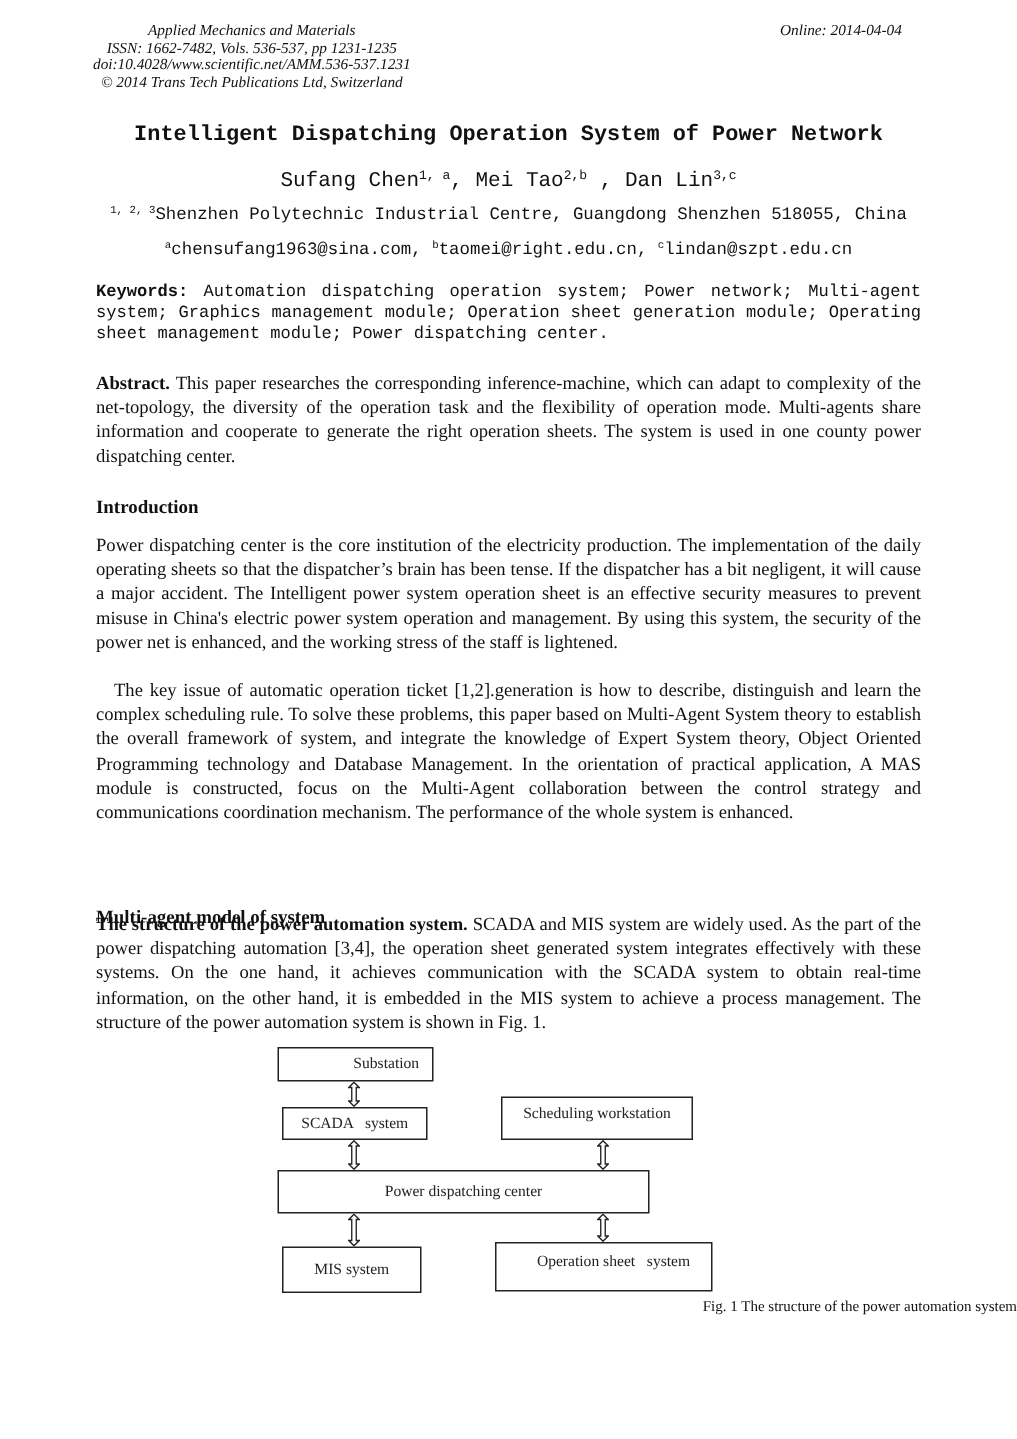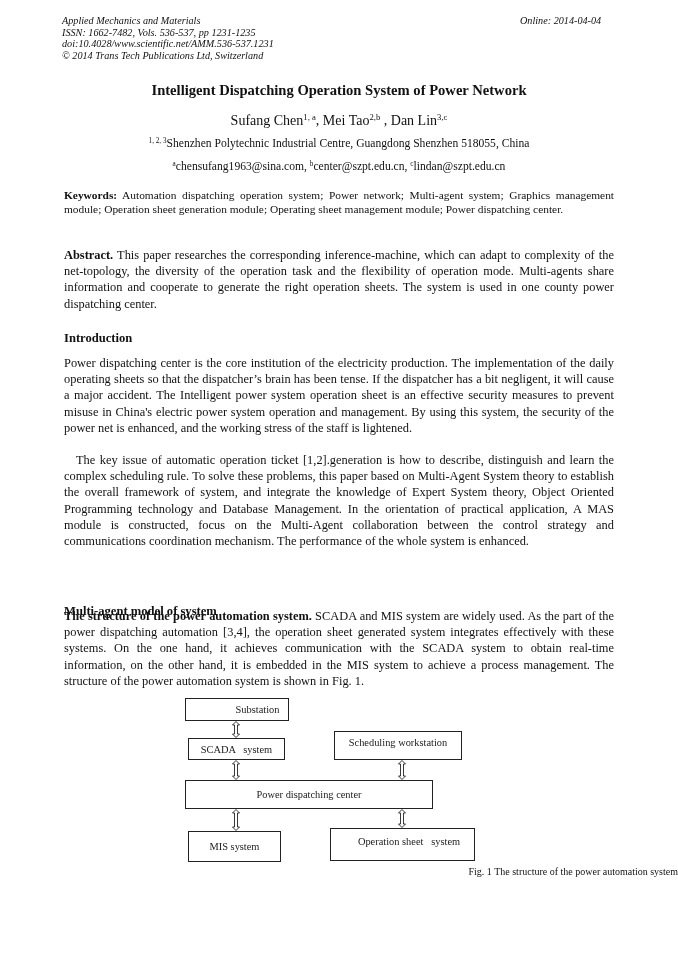--- a/index.html
+++ b/index.html
@@ -1,21 +1,21 @@
 <!DOCTYPE html>
 <html><head>
 <meta charset="utf-8">
 <style>
   html, body { margin: 0; padding: 0; background: #ffffff; }
   body { width: 678px; height: 959px; position: relative; overflow: hidden; color: #111; }
   .serif { font-family: "Liberation Serif", "DejaVu Serif", serif; }
-  .sans { font-family: Liberation Serif, serif; }
+  .sans { font-family: Liberation Mono, monospace; }
   .abs { position: absolute; }
 
-  .hdr { left: 62px; top: 15px; font-style: italic; font-size: 10.2px; line-height: 11.6px; }
+  .hdr { left: 62px; top: 15px; font-style: italic; font-size: 10.2px; line-height: 11.6px; text-align: center; }
   .hdr-right { left: 520px; top: 15px; font-style: italic; font-size: 10.2px; }
 
   .title { left: 0; width: 678px; top: 82px; text-align: center; font-weight: bold; font-size: 14.6px; }
   .authors { left: 0; width: 678px; top: 113px; text-align: center; font-size: 14px; }
   .authors sup, .aff sup, .emails sup { font-size: 0.62em; vertical-align: 0.55em; line-height: 0; }
   .aff { left: 0; width: 678px; top: 137px; text-align: center; font-size: 11.6px; }
   .emails { left: 0; width: 678px; top: 160px; text-align: center; font-size: 11.6px; }
 
   .block { left: 64px; width: 550px; text-align: justify; }
   .kw { top: 188px; font-size: 11.4px; line-height: 14.2px; }
@@ -52,21 +52,21 @@
   <span>Mei Tao</span><sup>2,b</sup> , 
   <span>Dan Lin</span><sup>3,c</sup>
 </div>
 
 <div class="abs aff sans">
   <sup>1, 2, 3</sup><span>Shenzhen Polytechnic Industrial Centre, Guangdong Shenzhen 518055, China</span>
 </div>
 
 <div class="abs emails sans">
   <sup>a</sup><span>chensufang1963@sina.com</span>, 
-  <sup>b</sup><span>center@szpt.edu.cn</span>, 
+  <sup>b</sup><span>taomei@right.edu.cn</span>, 
   <sup>c</sup><span>lindan@szpt.edu.cn</span>
 </div>
 
 <div class="abs block kw sans">
   <b>Keywords:</b><span> Automation dispatching operation system; Power network; Multi-agent system; Graphics management module; Operation sheet generation module; Operating sheet management module; Power dispatching center.</span>
 </div>
 
 <div class="abs block para abstract serif">
   <b>Abstract.</b><span> This paper researches the corresponding inference-machine, which can adapt to complexity of the net-topology, the diversity of the operation task and the flexibility of operation mode. Multi-agents share information and cooperate to generate the right operation sheets. The system is used in one county power dispatching center.</span>
 </div>

